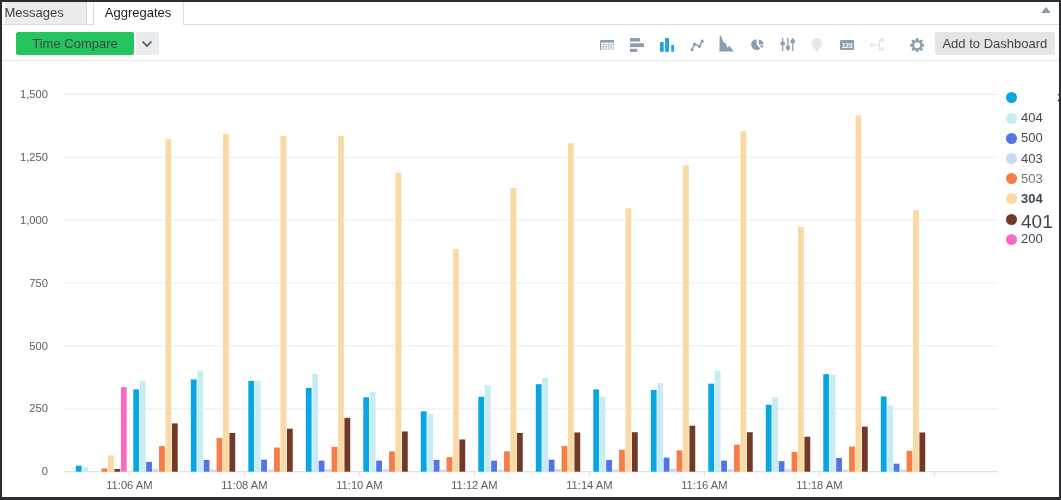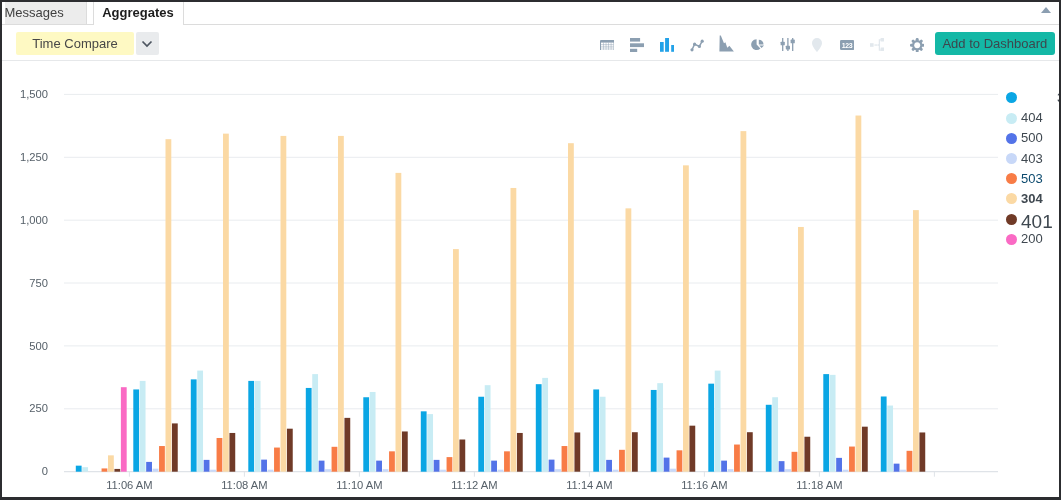--- a/index.html
+++ b/index.html
@@ -6,25 +6,25 @@
 html,body { width:1061px; height:500px; background:#fff; font-family:"Liberation Sans", sans-serif; overflow:hidden; }
 .abs { position:absolute; }
 </style>
 </head>
 <body>
 
   <div class="abs" style="left:0;top:24px;width:1061px;height:1px;background:#dcdcdc;"></div>
   <div class="abs" style="left:4.5px;top:2px;width:82.5px;height:22px;background:#ececec;border-right:1px solid #dcdcdc;"></div>
   <div class="abs" style="left:4.5px;top:2px;width:82.5px;height:22px;line-height:22px;text-align:left;font-size:13px;color:#3f3f3f;">Messages</div>
   <div class="abs" style="left:92.5px;top:2px;width:91px;height:23px;background:#fff;border-left:1px solid #dcdcdc;border-right:1px solid #dcdcdc;"></div>
-  <div class="abs" style="left:92.5px;top:2px;width:91px;height:22px;line-height:22px;text-align:center;font-size:13px;color:#1d1d1d;font-weight:bold;">Aggregates</div>
+  <div class="abs" style="left:92.5px;top:2px;width:91px;height:22px;line-height:22px;text-align:center;font-size:13px;color:#1d1d1d;">Aggregates</div>
   <div class="abs" style="left:1040.5px;top:7.2px;width:0;height:0;border-left:5.5px solid transparent;border-right:5.5px solid transparent;border-bottom:6px solid #8b9eb1;"></div>
 
   <div class="abs" style="left:0;top:60px;width:1061px;height:1px;background:#e6e8ea;"></div>
-  <div class="abs" style="left:16px;top:32px;width:118px;height:23px;background:#fef9c3;border-radius:2px;text-align:center;line-height:23px;font-size:13px;color:#474747;">Time Compare</div>
+  <div class="abs" style="left:16px;top:32px;width:118px;height:23px;background:#22c55e;border-radius:2px;text-align:center;line-height:23px;font-size:13px;color:#474747;">Time Compare</div>
   <div class="abs" style="left:135.5px;top:32px;width:23px;height:23px;background:#e9ebed;border-radius:2px;"></div>
   <svg class="abs" style="left:141px;top:40px;" width="12" height="8" viewBox="0 0 12 8">
     <polyline points="1.5,1.5 6,6 10.5,1.5" fill="none" stroke="#4d5560" stroke-width="1.7"></polyline>
   </svg>
 <svg style="position:absolute;left:599.7px;top:39.5px" width="14.6" height="10.8" viewBox="0 0 14.6 10.8">
     <rect x="0" y="0" width="14.6" height="10.8" rx="1" fill="#8c9fb1"></rect>
     <rect x="1" y="2.6" width="12.6" height="7.2" fill="#fff"></rect>
     <rect x="1" y="4.05" width="12.6" height="0.7" fill="#8c9fb1" opacity="0.6"></rect>
     <rect x="1" y="5.85" width="12.6" height="0.7" fill="#8c9fb1" opacity="0.6"></rect>
     <rect x="1" y="7.65" width="12.6" height="0.7" fill="#8c9fb1" opacity="0.6"></rect>
@@ -81,21 +81,21 @@
     <rect x="10.6" y="9.4" width="3.5" height="3.5" rx="0.6" fill="#e2e8ed"></rect>
   </svg>
 <svg style="position:absolute;left:909.8px;top:37.6px" width="14.4" height="14.4" viewBox="0 0 14.4 14.4">
     <rect x="5.75" y="0" width="2.9" height="14.4" rx="1.2" fill="#8c9fb1" transform="rotate(0 7.2 7.2)"></rect>
     <rect x="5.75" y="0" width="2.9" height="14.4" rx="1.2" fill="#8c9fb1" transform="rotate(45 7.2 7.2)"></rect>
     <rect x="5.75" y="0" width="2.9" height="14.4" rx="1.2" fill="#8c9fb1" transform="rotate(90 7.2 7.2)"></rect>
     <rect x="5.75" y="0" width="2.9" height="14.4" rx="1.2" fill="#8c9fb1" transform="rotate(135 7.2 7.2)"></rect>
     <circle cx="7.2" cy="7.2" r="5.15" fill="#8c9fb1"></circle>
     <circle cx="7.2" cy="7.2" r="2.95" fill="#fff"></circle>
   </svg>
-  <div class="abs" style="left:934.6px;top:31.7px;width:120.5px;height:23.3px;background:#14b8a6;border-radius:3px;text-align:center;line-height:23.3px;font-size:13px;color:#3d464d;">Add to Dashboard</div>
+  <div class="abs" style="left:934.6px;top:31.7px;width:120.5px;height:23.3px;background:#e5e5e5;border-radius:3px;text-align:center;line-height:23.3px;font-size:13px;color:#3d464d;">Add to Dashboard</div>
 
 <svg width="1061" height="500" viewBox="0 0 1061 500" style="position:absolute;left:0;top:0;" font-family="Liberation Sans, sans-serif">
 <line x1="64.0" y1="94.4" x2="998.0" y2="94.4" stroke="#e9ecef" stroke-width="1"></line>
 <line x1="64.0" y1="157.3" x2="998.0" y2="157.3" stroke="#e9ecef" stroke-width="1"></line>
 <line x1="64.0" y1="220.2" x2="998.0" y2="220.2" stroke="#e9ecef" stroke-width="1"></line>
 <line x1="64.0" y1="283.0" x2="998.0" y2="283.0" stroke="#e9ecef" stroke-width="1"></line>
 <line x1="64.0" y1="345.9" x2="998.0" y2="345.9" stroke="#e9ecef" stroke-width="1"></line>
 <line x1="64.0" y1="408.8" x2="998.0" y2="408.8" stroke="#e9ecef" stroke-width="1"></line>
 <line x1="64.0" y1="471.7" x2="998.0" y2="471.7" stroke="#dfe3e8" stroke-width="1.2"></line>
 <line x1="129.4" y1="471.7" x2="129.4" y2="476.7" stroke="#dfe3e8" stroke-width="1"></line>
@@ -227,21 +227,21 @@
 </svg>
 <div style="position:absolute;left:1006px;top:92.4px;width:11px;height:11px;border-radius:50%;background:#0aa6e4;"></div>
 <div style="position:absolute;left:1021px;top:89.9px;font-size:13px;color:#3f4850;margin-left:36px;">302</div>
 <div style="position:absolute;left:1006px;top:112.6px;width:11px;height:11px;border-radius:50%;background:#c8ecf4;"></div>
 <div style="position:absolute;left:1021px;top:110.1px;font-size:13px;color:#3f4850;">404</div>
 <div style="position:absolute;left:1006px;top:132.8px;width:11px;height:11px;border-radius:50%;background:#5373e8;"></div>
 <div style="position:absolute;left:1021px;top:130.3px;font-size:13px;color:#3f4850;">500</div>
 <div style="position:absolute;left:1006px;top:153.0px;width:11px;height:11px;border-radius:50%;background:#c8d8f8;"></div>
 <div style="position:absolute;left:1021px;top:150.5px;font-size:13px;color:#3f4850;">403</div>
 <div style="position:absolute;left:1006px;top:173.2px;width:11px;height:11px;border-radius:50%;background:#f87c46;"></div>
-<div style="position:absolute;left:1021px;top:170.7px;font-size:13px;color:#0c4a6e;">503</div>
+<div style="position:absolute;left:1021px;top:170.7px;font-size:13px;color:#737373;">503</div>
 <div style="position:absolute;left:1006px;top:193.4px;width:11px;height:11px;border-radius:50%;background:#fbd9a4;"></div>
 <div style="position:absolute;left:1021px;top:190.9px;font-size:13px;color:#3f4850;font-weight:bold;">304</div>
 <div style="position:absolute;left:1006px;top:213.6px;width:11px;height:11px;border-radius:50%;background:#703a27;"></div>
 <div style="position:absolute;left:1021px;top:211.1px;font-size:19px;color:#3f4850;">401</div>
 <div style="position:absolute;left:1006px;top:233.8px;width:11px;height:11px;border-radius:50%;background:#fa6ac4;"></div>
 <div style="position:absolute;left:1021px;top:231.3px;font-size:13px;color:#3f4850;">200</div>
 
   <div class="abs" style="left:0;top:0;width:1061px;height:2px;background:#2c2d30;"></div>
   <div class="abs" style="left:0;top:0;width:1.5px;height:500px;background:#2c2d30;"></div>
   <div class="abs" style="left:1059px;top:0;width:2px;height:500px;background:#2c2d30;"></div>

